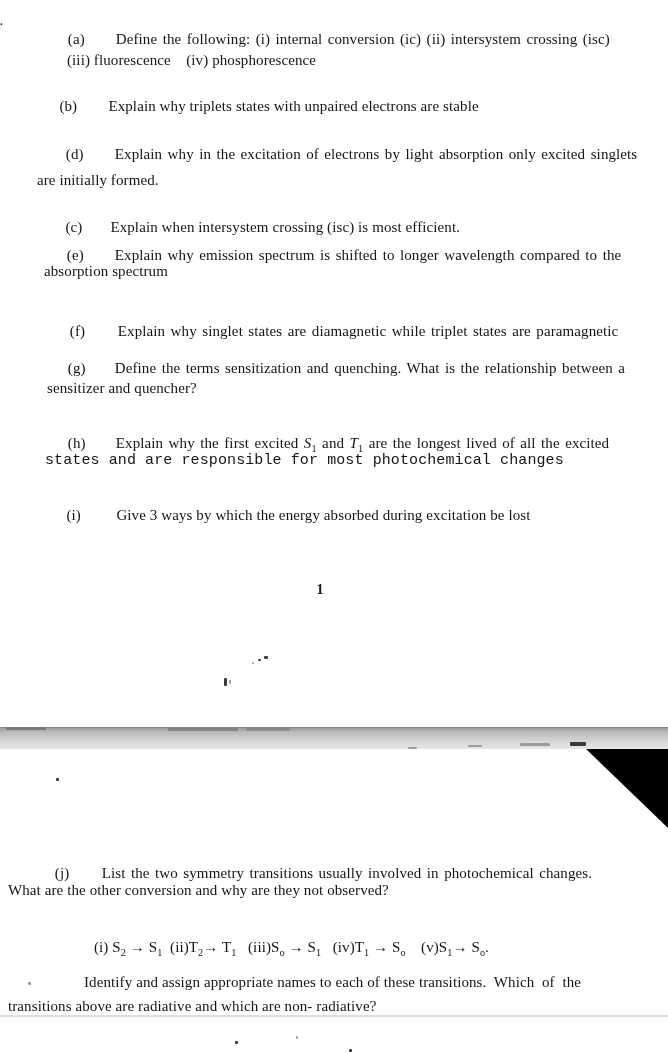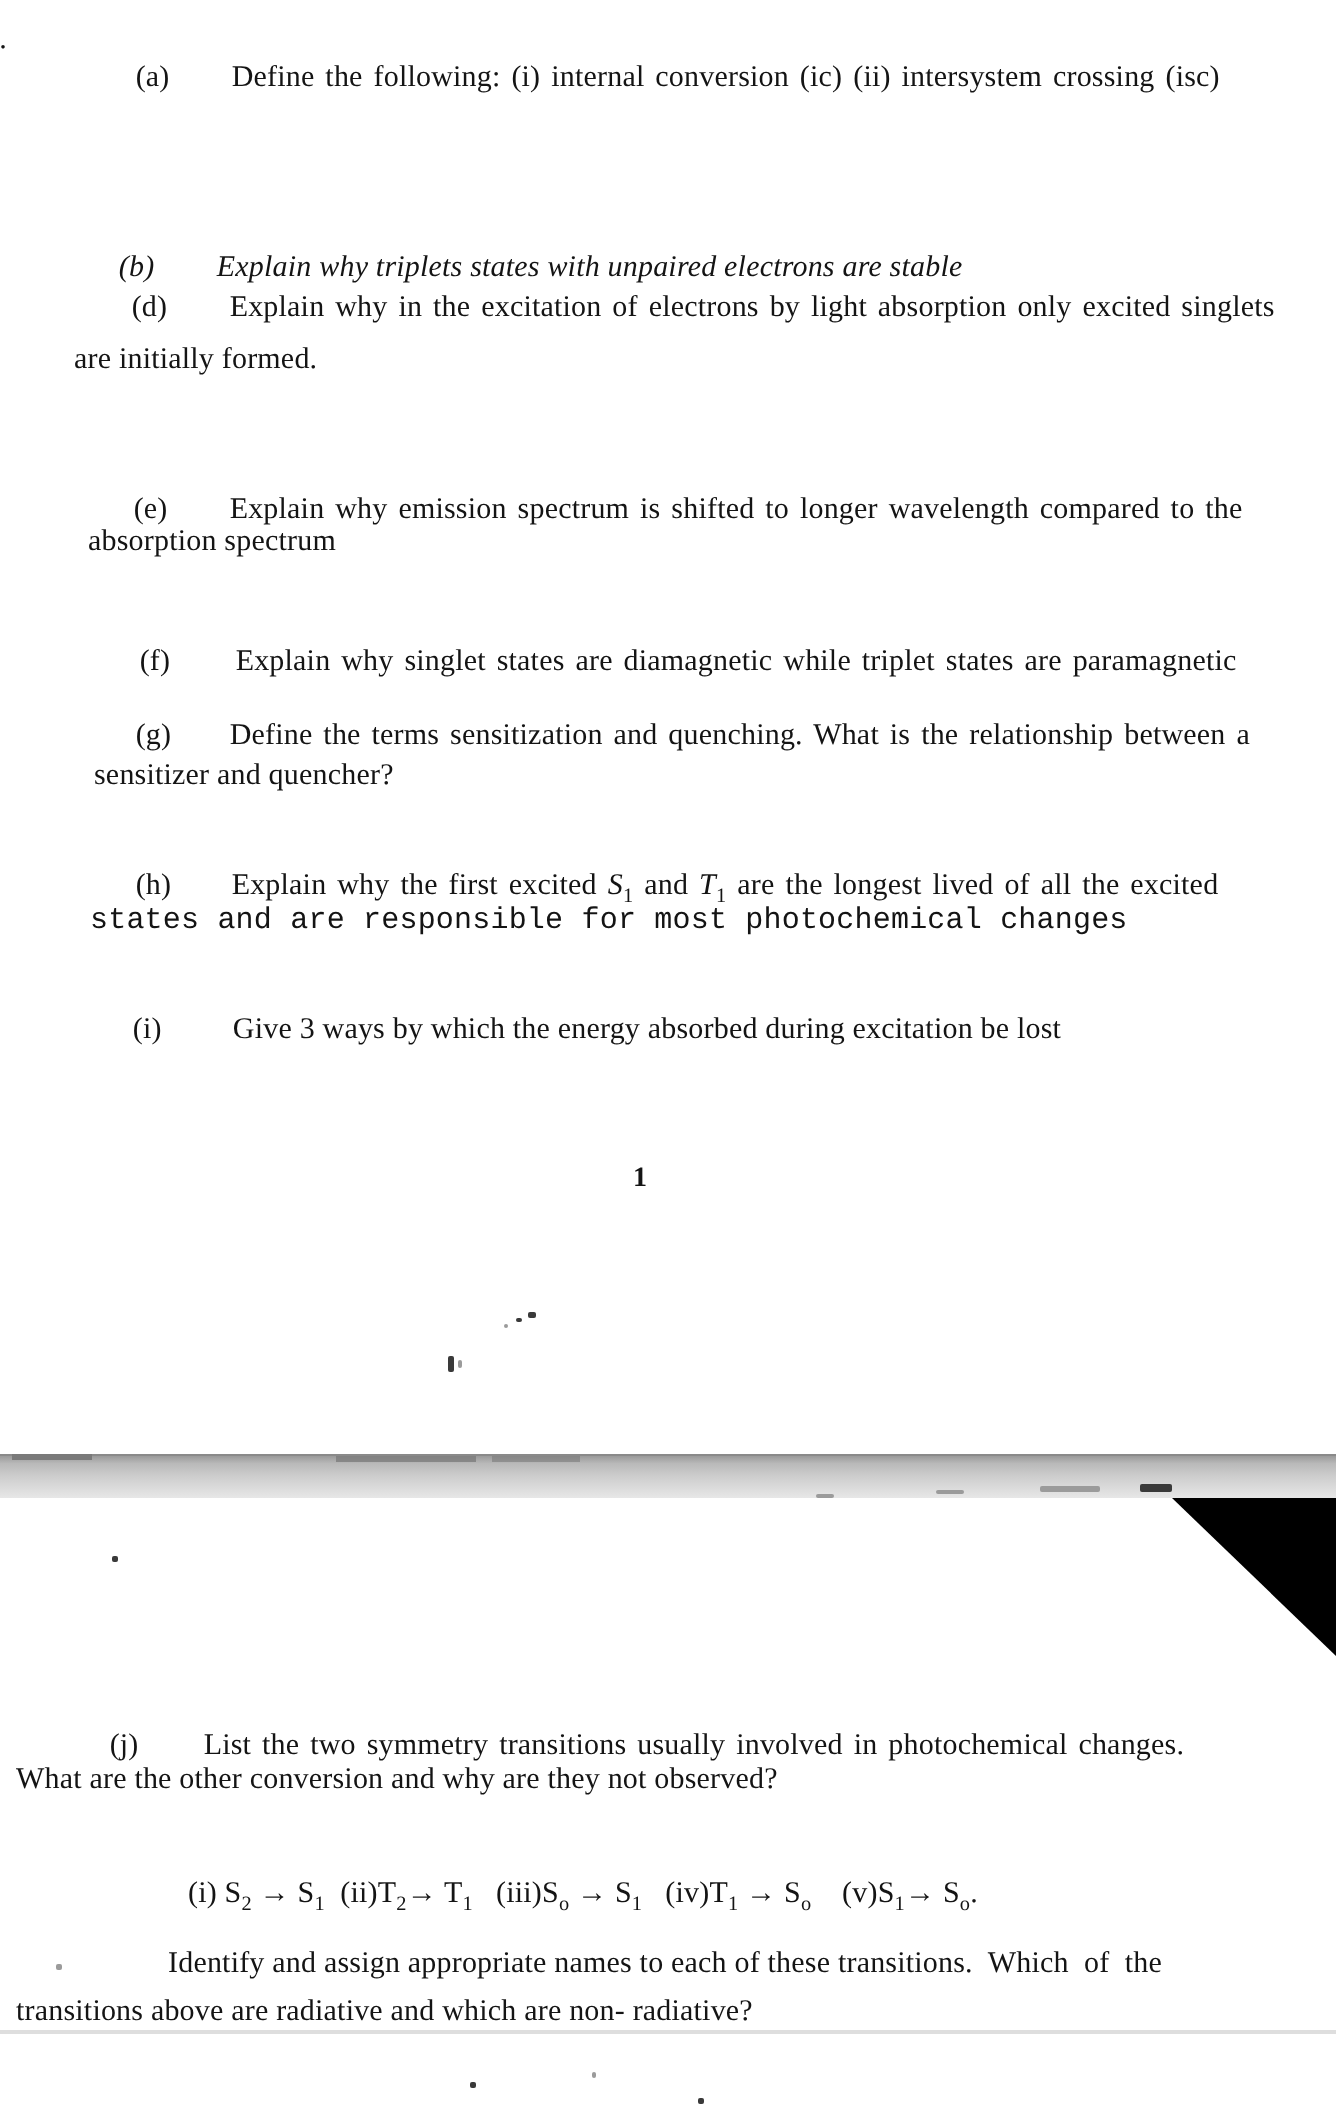--- a/index.html
+++ b/index.html
@@ -37,31 +37,35 @@
 <body>
 
 <div class="canvas">
 
   <div class="line" style="top:11px;left:-8px;"><span>1.</span></div>
 
   <div class="line wide" style="top:11px;left:46px;">
     <span class="marker" style="width:48px">(a)</span><span>Define the following: (i) internal conversion (ic) (ii) intersystem crossing (isc)</span>
   </div>
 
+  <div class="line" style="top:51px;left:67px;"><span>(iii) fluorescence    (iv) phosphorescence</span></div>
 
-  <div class="line" style="top:106px;left:44px;font-style:italic;">
+  <div class="line" style="top:78px;left:44px;">
     <span class="marker" style="width:49px">(b)</span><span>Explain why triplets states with unpaired electrons are stable</span>
   </div>
 
   <div class="line wide" style="top:126px;left:44px;">
     <span class="marker" style="width:49px">(d)</span><span>Explain why in the excitation of electrons by light absorption only excited singlets</span>
   </div>
 
   <div class="line" style="top:171px;left:37px;font-family:Liberation Serif, serif;"><span>are initially formed.</span></div>
 
+  <div class="line" style="top:199px;left:50px;">
+    <span class="marker" style="width:45px">(c)</span><span>Explain when intersystem crossing (isc) is most efficient.</span>
+  </div>
 
   <div class="line wide" style="top:227px;left:45px;">
     <span class="marker" style="width:48px">(e)</span><span>Explain why emission spectrum is shifted to longer wavelength compared to the</span>
   </div>
 
   <div class="line" style="top:262px;left:44px;"><span>absorption spectrum</span></div>
 
   <div class="line wide" style="top:303px;left:48px;">
     <span class="marker" style="width:48px">(f)</span><span>Explain why singlet states are diamagnetic while triplet states are paramagnetic</span>
   </div>

